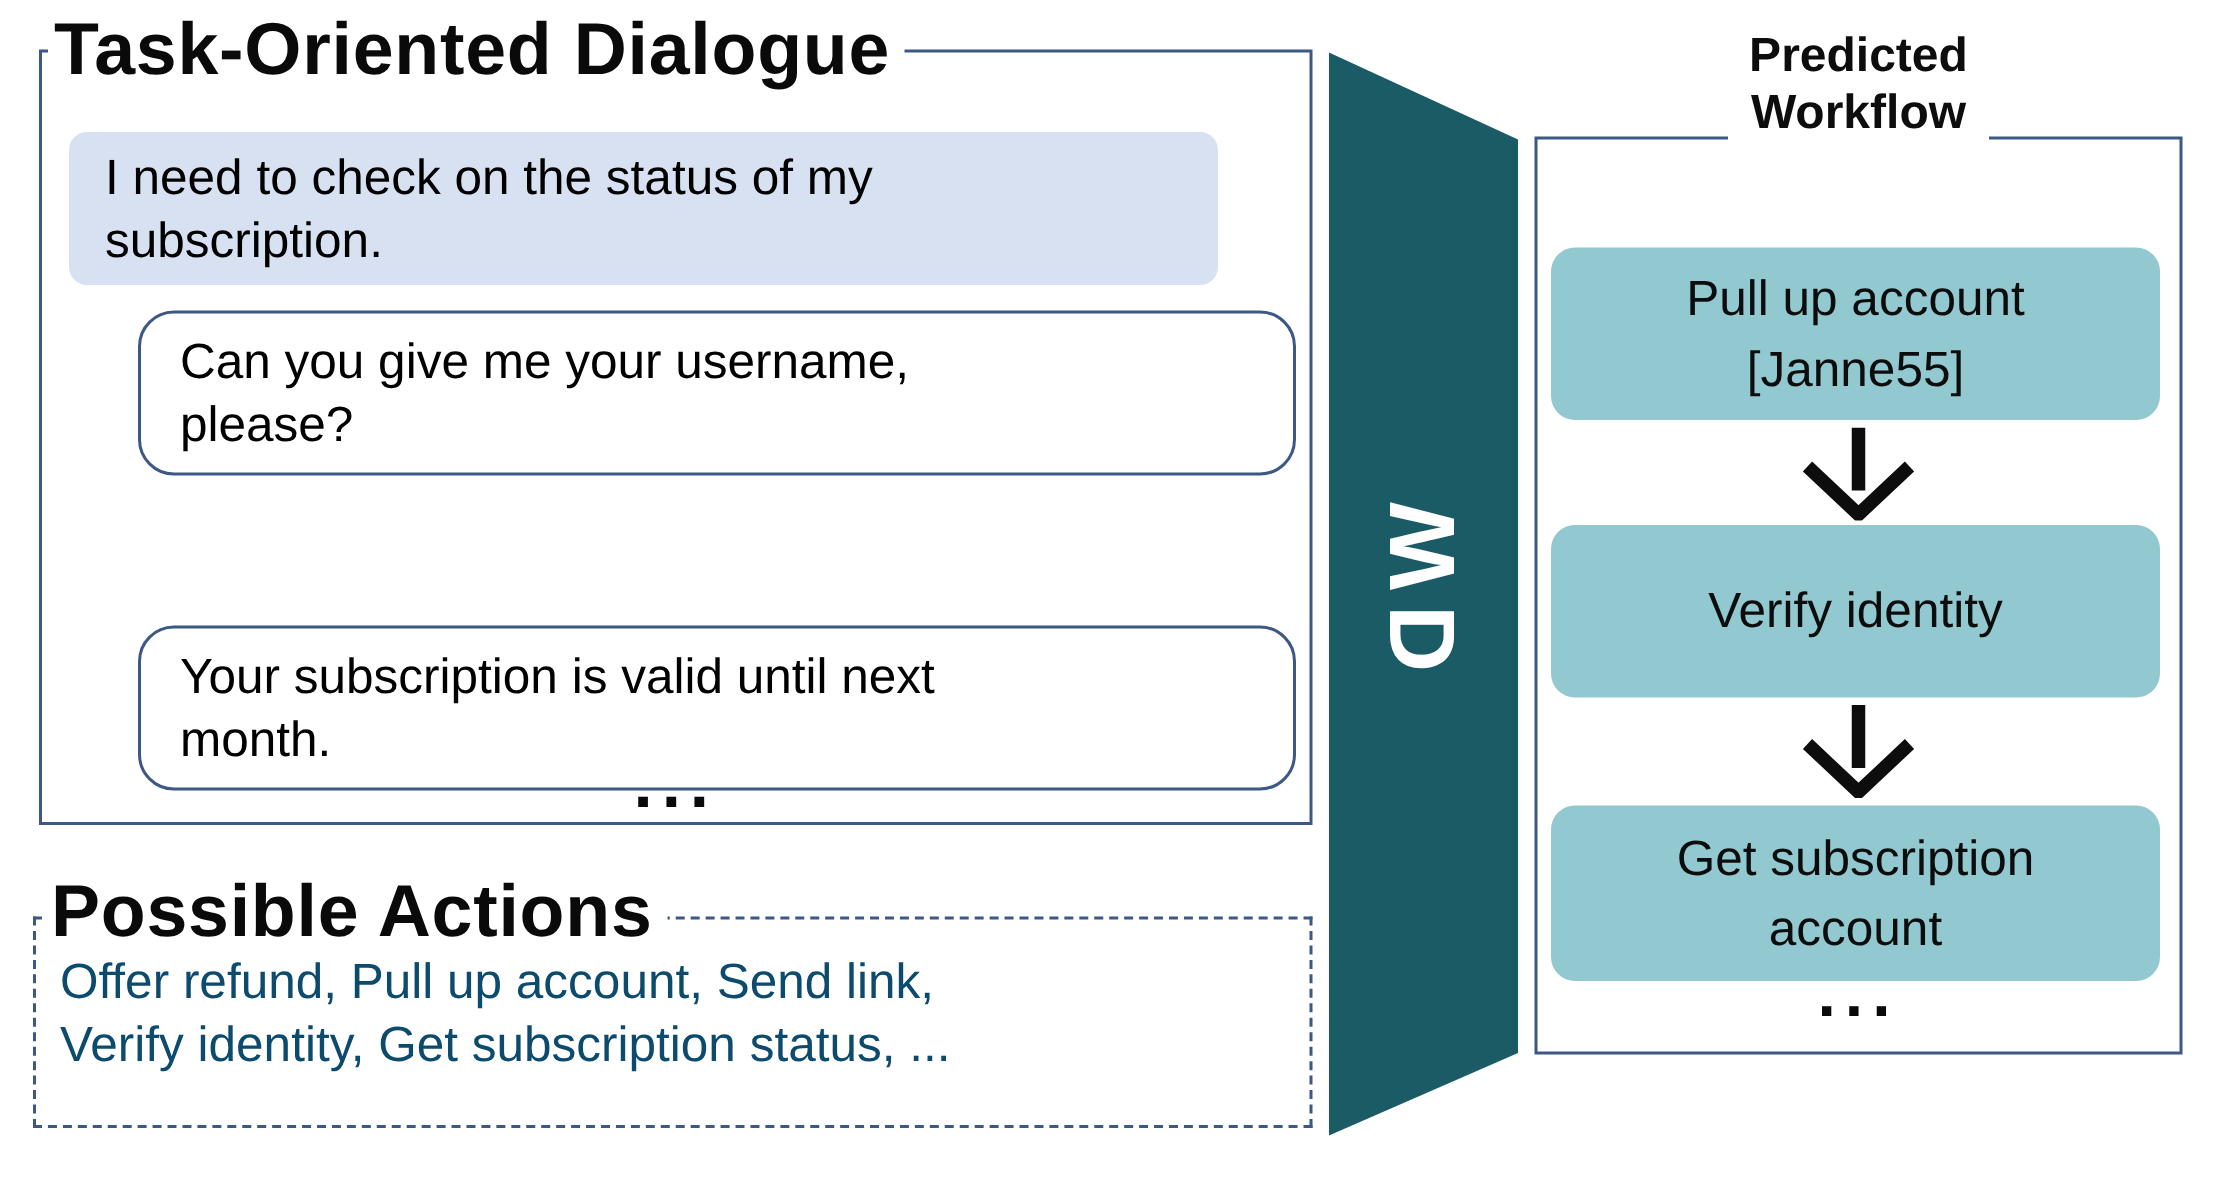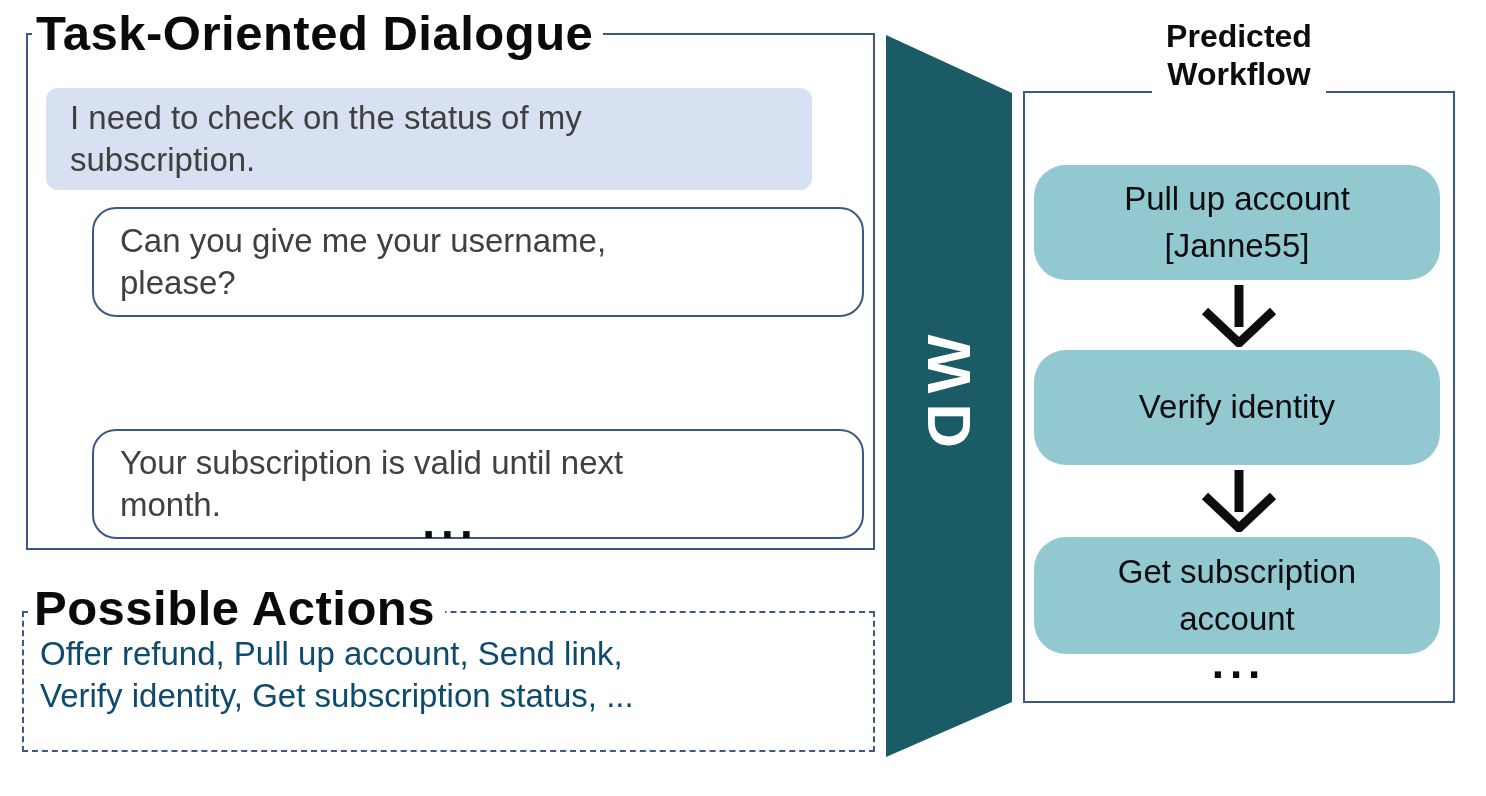--- a/index.html
+++ b/index.html
@@ -17,31 +17,31 @@
     line-height:1.15; padding:0 10px 0 4px; color:#0a0a0a;
   }
 
   
   #dialogue-box {
     position:absolute; left:26px; top:33px; width:849px; height:517px;
     border:2.5px solid #3D5884; box-sizing:border-box; background:#ffffff;
   }
   .bubble {
     position:absolute; box-sizing:border-box;
-    font-size:33px; line-height:1.28; color:#404040;
+    font-size:33px; line-height:1.28; color:#000000;
   }
   .bubble-user { background:#D8E1F1; border-radius:12px; padding:9px 24px; }
   .bubble-agent {
     background:#ffffff; border:2.5px solid #3D5884;
     border-radius:24px; padding:11px 26px;
   }
   #bubble-1 { left:18px; top:53px;  width:766px; }
   #bubble-2 { left:64px; top:172px; width:772px; }
   #bubble-3 { left:18px; top:298px; width:758px; padding-top:5px; padding-bottom:6px; }
-  #bubble-4 { left:64px; top:382px; width:772px;margin-top:12px; }
+  #bubble-4 { left:64px; top:382px; width:772px; }
   .ellipsis {
     position:absolute; left:0; width:100%; text-align:center;
     font-size:46px; font-weight:800; letter-spacing:6px; line-height:1; color:#0a0a0a;
   }
   #dialogue-ellipsis { top:464px; }
 
   
   #actions-box {
     position:absolute; left:22px; top:611px; width:853px; height:141px;
     border:2.5px dashed #3D5884; box-sizing:border-box; background:#ffffff;
@@ -69,21 +69,21 @@
   }
   #workflow-title {
     position:absolute; left:1023px; top:18px; width:432px; z-index:3;
     text-align:center; font-size:32px; font-weight:800; line-height:1.18;
   }
   #workflow-title .title-chip {
     display:inline-block; background:#ffffff; padding:0 14px; white-space:pre-line;
   }
   .step {
     position:absolute; left:9px; width:406px; box-sizing:border-box;
-    background:#92C8D0; border-radius:32px;
+    background:#92C8D0; border-radius:16px;
     display:flex; align-items:center; justify-content:center;
     text-align:center; font-size:33px; line-height:1.4; color:#0d0d0d;
   }
   #step-1 { top:72px;  height:115px; }
   #step-2 { top:257px; height:115px; }
   #step-3 { top:444px; height:117px; }
   .arrow-row {
     position:absolute; left:0; width:100%;
     display:flex; justify-content:center;
   }

